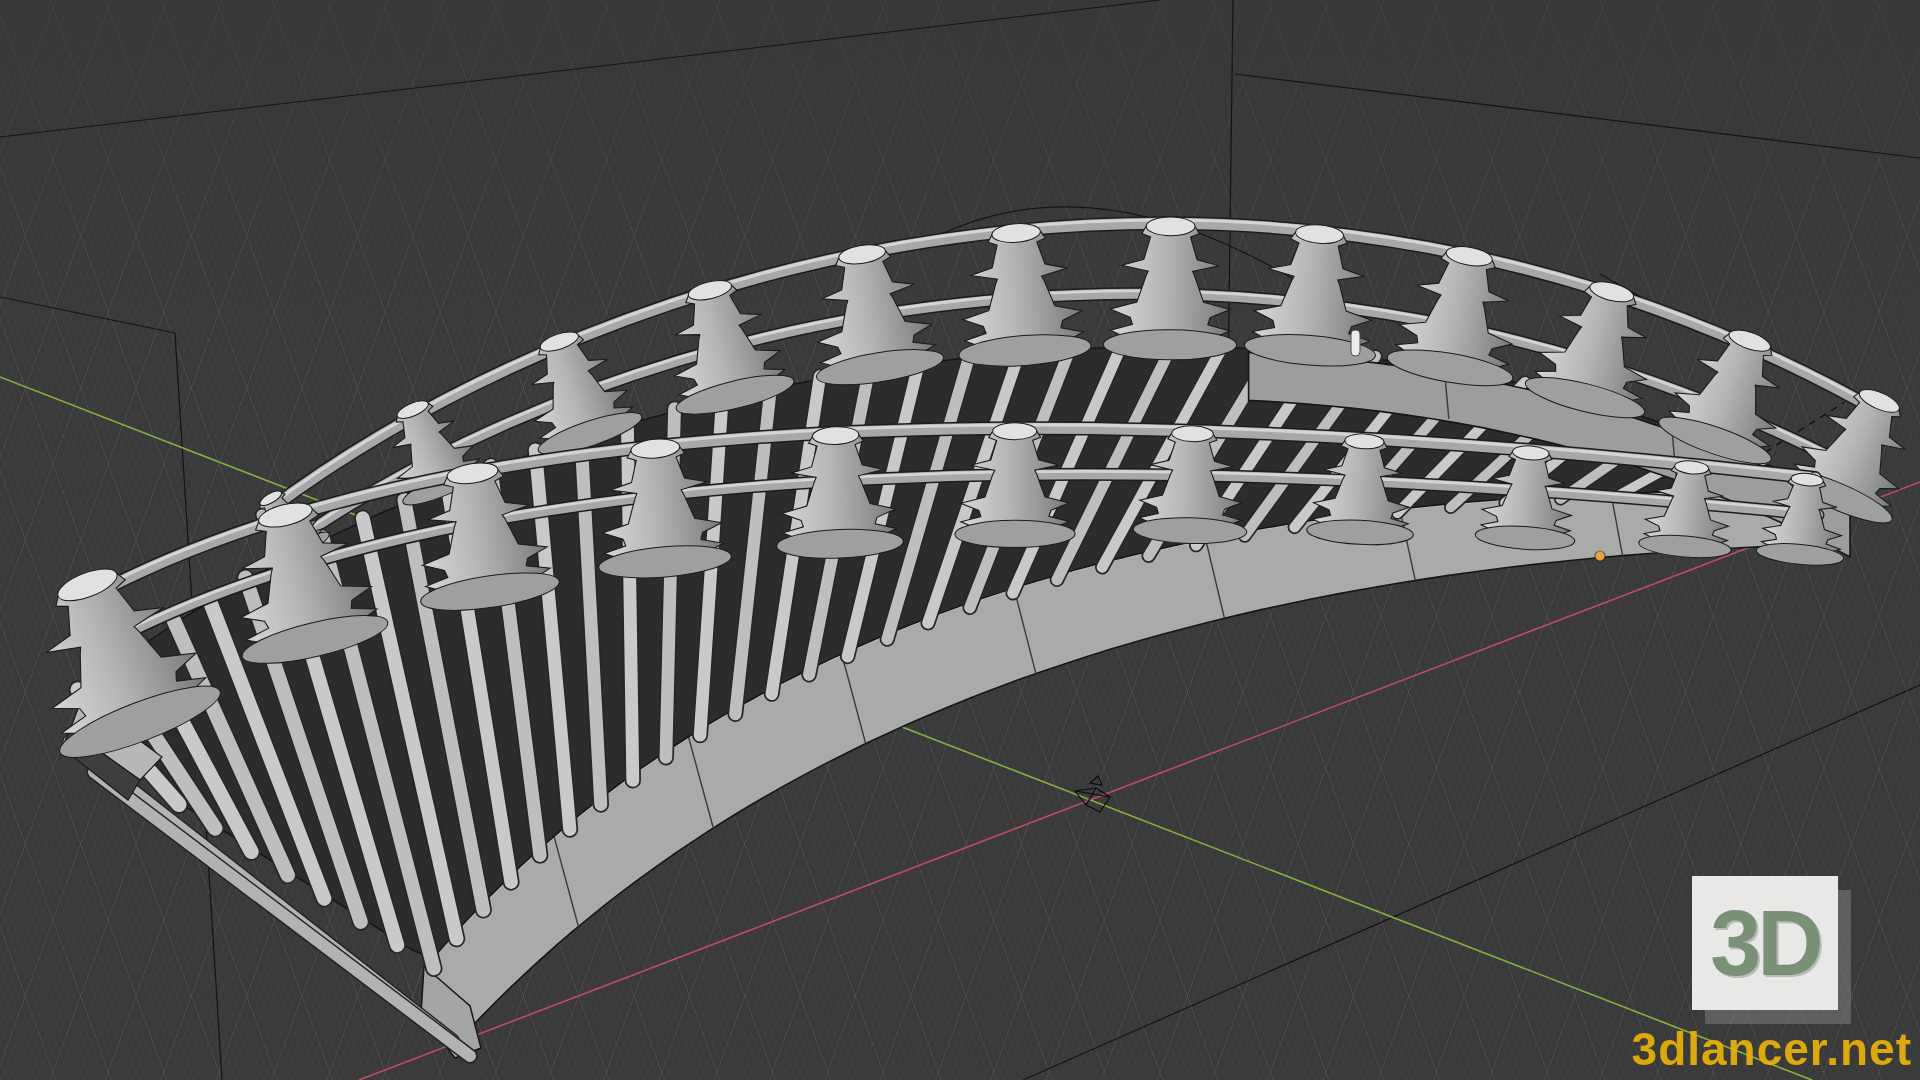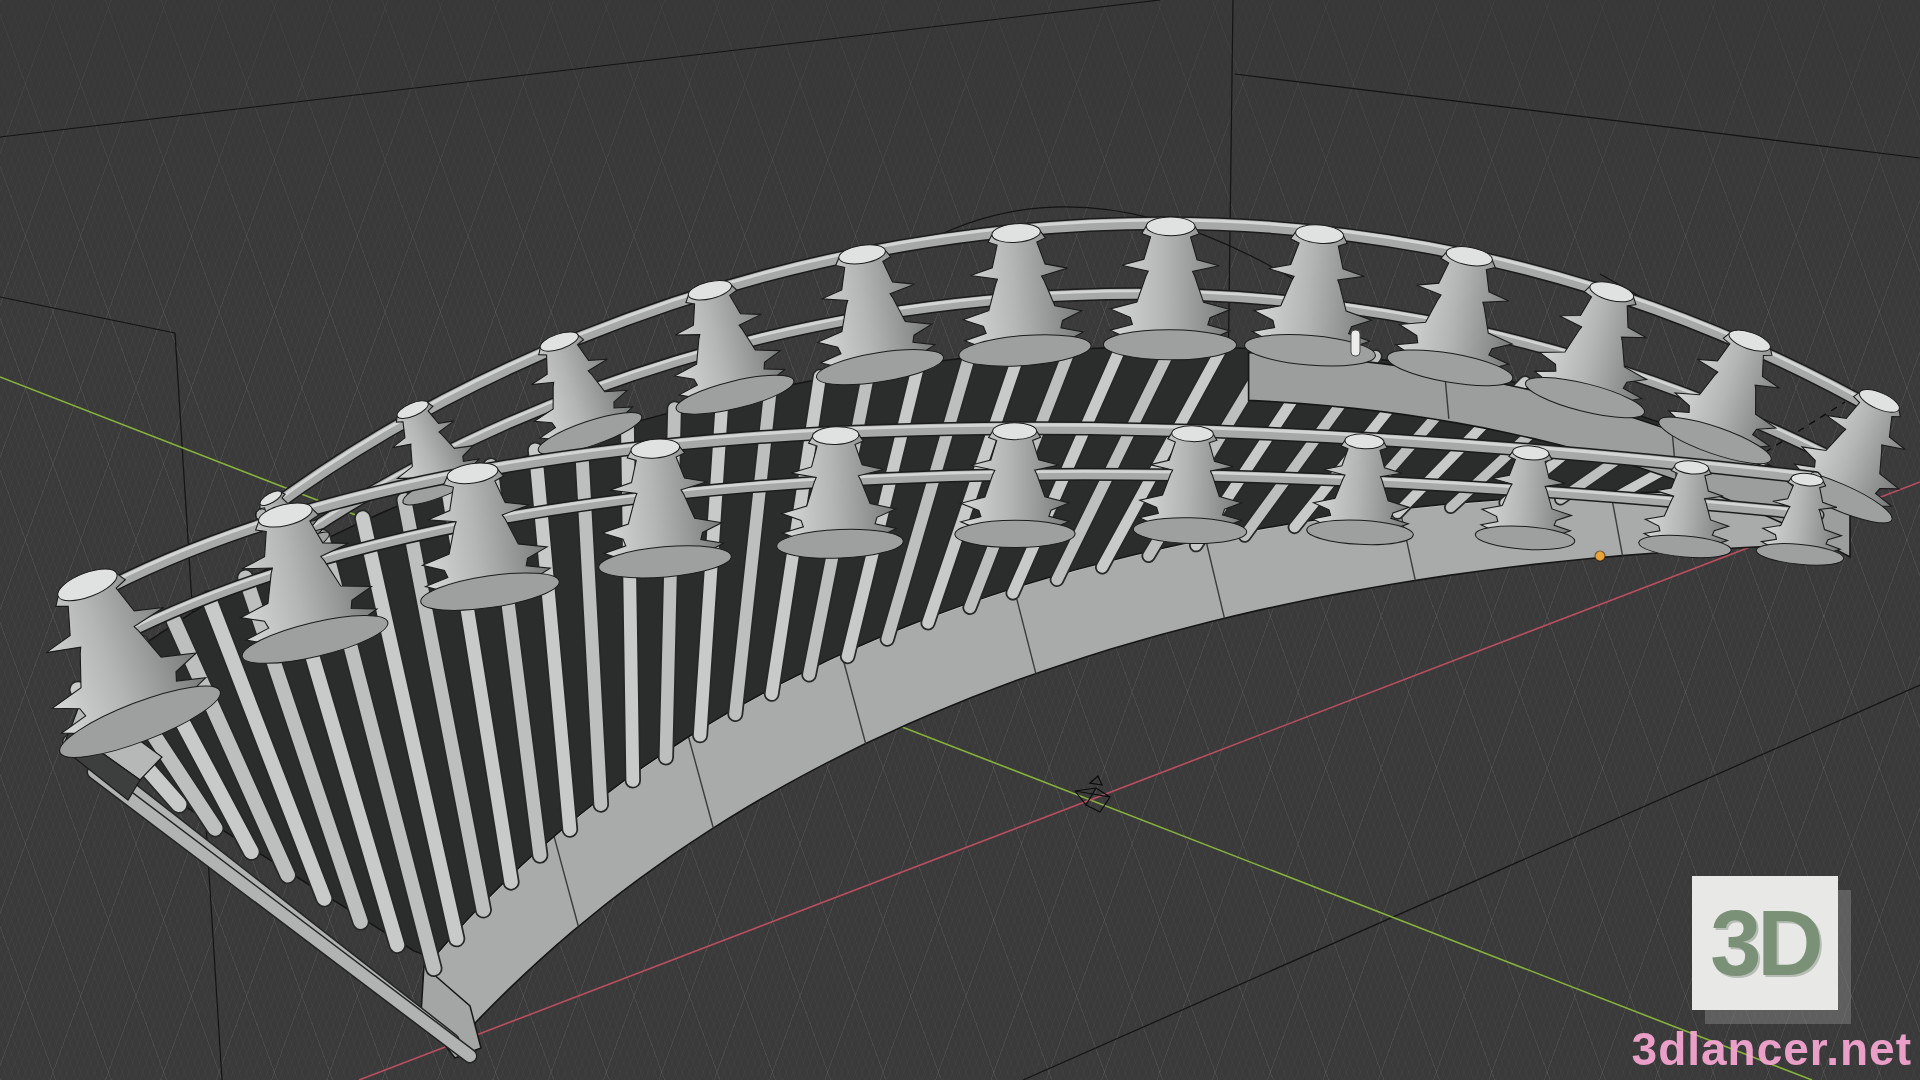--- a/index.html
+++ b/index.html
@@ -5,21 +5,21 @@
   html,body{margin:0;padding:0;background:#222;}
   .viewport{position:relative;width:1920px;height:1080px;overflow:hidden;background:#3a3a3b;}
   .grid-layer{position:absolute;inset:0;}
   svg.scene{position:absolute;left:0;top:0;}
   .watermark{position:absolute;inset:0;pointer-events:none;font-family:"Liberation Sans",sans-serif;}
   .wm-box{position:absolute;left:1692px;top:876px;width:146px;height:134px;background:#e8e8e6;
           box-shadow:13px 14px 0 rgba(140,140,140,0.45);display:flex;align-items:center;justify-content:center;}
   .wm-3d{font-size:92px;font-weight:800;letter-spacing:-4px;color:#7b9177;line-height:1;
          text-shadow:2px 2px 0 rgba(90,110,90,0.35);}
   .wm-url{position:absolute;left:1380px;top:1022px;width:532px;text-align:right;
-          font-size:46px;font-weight:700;color:#f9a8d4;letter-spacing:1px;opacity:.92;}
+          font-size:46px;font-weight:700;color:#eab308;letter-spacing:1px;opacity:.92;}
 </style>
 </head>
 <body>
 
 <div class="viewport">
   <div class="grid-layer" style="background-color: rgb(58, 58, 59); background-image: linear-gradient(rgba(54, 54, 55, 0.55), rgba(54, 54, 55, 0) 30%), repeating-linear-gradient(70deg, rgba(255, 255, 255, 0.055) 0px, rgba(255, 255, 255, 0.055) 1px, transparent 1px, transparent 52px), repeating-linear-gradient(110deg, rgba(255, 255, 255, 0.055) 0px, rgba(255, 255, 255, 0.055) 1px, transparent 1px, transparent 52px), repeating-linear-gradient(70deg, rgba(255, 255, 255, 0.02) 0px, rgba(255, 255, 255, 0.02) 1px, transparent 1px, transparent 6.5px), repeating-linear-gradient(110deg, rgba(255, 255, 255, 0.02) 0px, rgba(255, 255, 255, 0.02) 1px, transparent 1px, transparent 6.5px);"></div>
   <svg class="scene" id="scene" width="1920" height="1080" viewBox="0 0 1920 1080">
       <defs>
         <linearGradient id="balG" x1="0" x2="1" y1="0" y2="0">
           <stop offset="0%" stop-color="#dadcdb"></stop>

